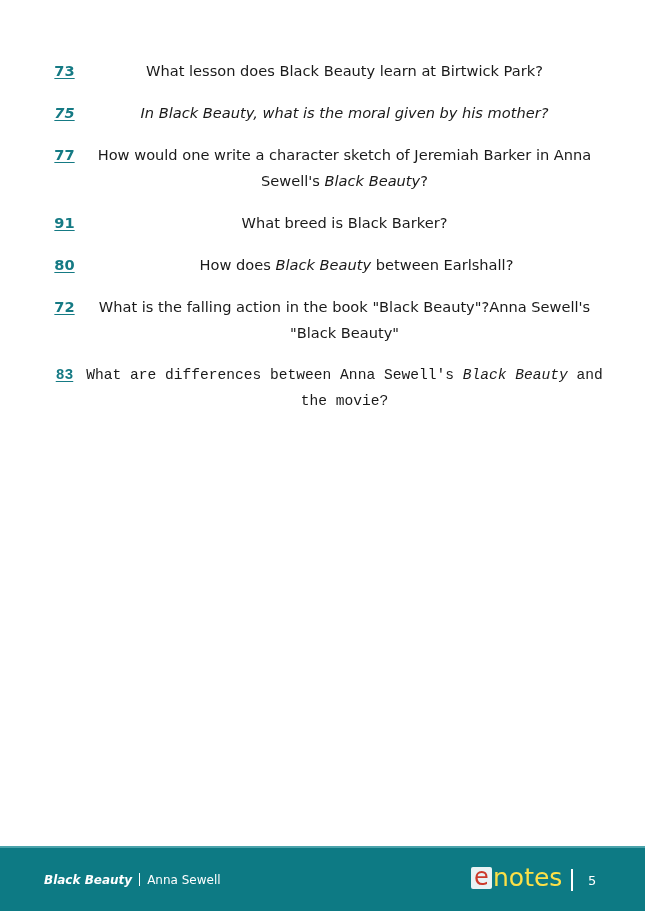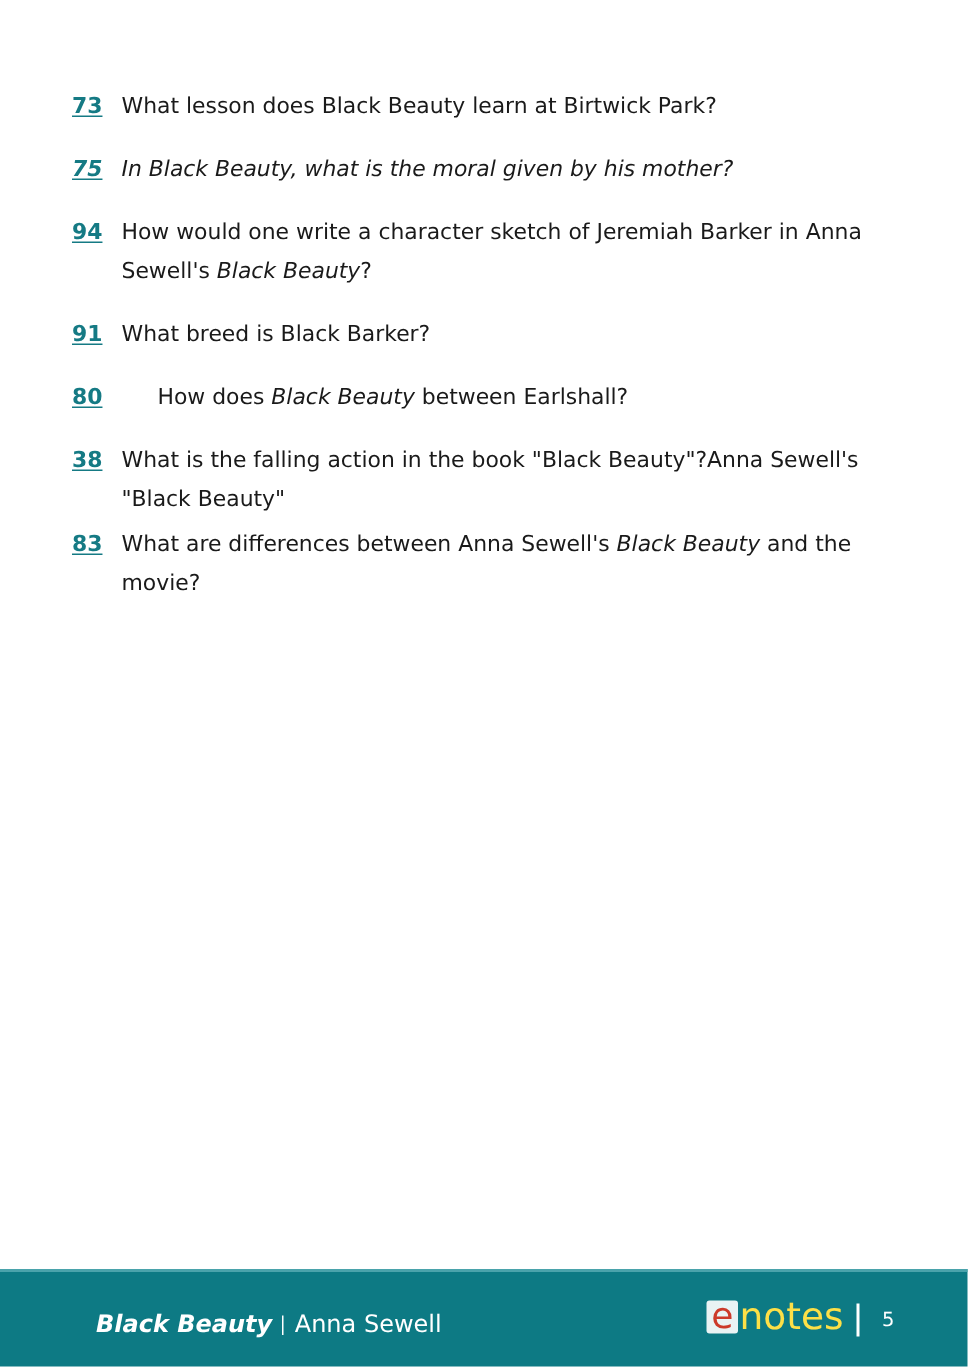--- a/index.html
+++ b/index.html
@@ -1,24 +1,24 @@
 <!DOCTYPE html>
 <html><head>
   <meta charset="utf-8">
   <style>
     html, body { margin:0; padding:0; }
     body { width:645px; height:911px; background:#ffffff; position:relative; overflow:hidden;
       font-family:"DejaVu Sans", sans-serif; color:#1a1a1a; }
-    .list { position:absolute; left:48px; top:58px; width:560px; }
+    .list { position:absolute; left:48px; top:58px; width:560px;text-align:center; }
     .item { display:flex; align-items:flex-start; font-size:14.6px; line-height:26px; }
     .num { width:33px; flex:0 0 33px; color:#157a84; font-weight:bold; text-decoration:underline; text-underline-offset:2px; }
     .q { flex:1; }
     .q i { font-style:italic; }
     .footer { position:absolute; left:0; top:846px; width:645px; height:65px; background:#0d7a84; border-top:2px solid #4aa3ab; box-sizing:border-box; }
-    .f-title { position:absolute; left:64px; top:25px; color:#fff; font-size:16px;text-align:right; }
+    .f-title { position:absolute; left:44px; top:25px; color:#fff; font-size:12px;text-align:right; }
     .f-title b { font-style:italic; font-weight:bold; }
     .sep { display:inline-block; width:1px; height:13px; background:#fff; margin:0 7px; vertical-align:-2px; }
     .logo { position:absolute; left:471px; top:19px; display:flex; align-items:center; }
     .logo-e { width:21px; height:22px; background:#e9f3f4; color:#cc3a2a; font-size:24px; line-height:20px; text-align:center; border-radius:2px; }
     .logo-notes { color:#fde047; font-size:25px; line-height:22px; margin-left:1px; }
     .vbar { position:absolute; left:571px; top:21px; width:1.5px; height:22px; background:#fff; }
     .page { position:absolute; left:588px; top:25px; color:#fff; font-size:13px; }
   </style>
 </head>
 <body>
@@ -26,36 +26,36 @@
 <div class="list" id="qlist">
     <div class="item" style="margin-top: 0px;">
       <a class="num">73</a>
       <span class="q"><span>What lesson does Black Beauty learn at Birtwick Park?</span></span>
     </div>
     <div class="item" style="margin-top: 16px; font-style: italic;">
       <a class="num">75</a>
       <span class="q"><span>In Black Beauty, what is the moral given by his mother?</span></span>
     </div>
     <div class="item" style="margin-top: 16px;">
-      <a class="num">94</a>
+      <a class="num">77</a>
       <span class="q"><span>How would one write a character sketch of Jeremiah Barker in Anna Sewell's </span><i>Black Beauty</i><span>?</span></span>
     </div>
     <div class="item" style="margin-top: 16px;">
       <a class="num">91</a>
       <span class="q"><span>What breed is Black Barker?</span></span>
     </div>
     <div class="item" style="margin-top: 16px; gap: 24px;">
       <a class="num">80</a>
       <span class="q"><span>How does </span><i>Black Beauty</i><span> between Earlshall?</span></span>
     </div>
     <div class="item" style="margin-top: 16px;">
-      <a class="num">38</a>
+      <a class="num">72</a>
       <span class="q"><span>What is the falling action in the book "Black Beauty"?Anna Sewell's "Black Beauty"</span></span>
     </div>
-    <div class="item" style="margin-top: 4px;">
+    <div class="item" style="margin-top: 16px; font-family: Liberation Mono, monospace;">
       <a class="num">83</a>
       <span class="q"><span>What are differences between Anna Sewell's </span><i>Black Beauty</i><span> and the movie?</span></span>
     </div>
   </div>
 
 <div class="footer">
   <div class="f-title">
     <b>Black Beauty</b><span class="sep"></span><span>Anna Sewell</span>
   </div>
   <div class="logo">

